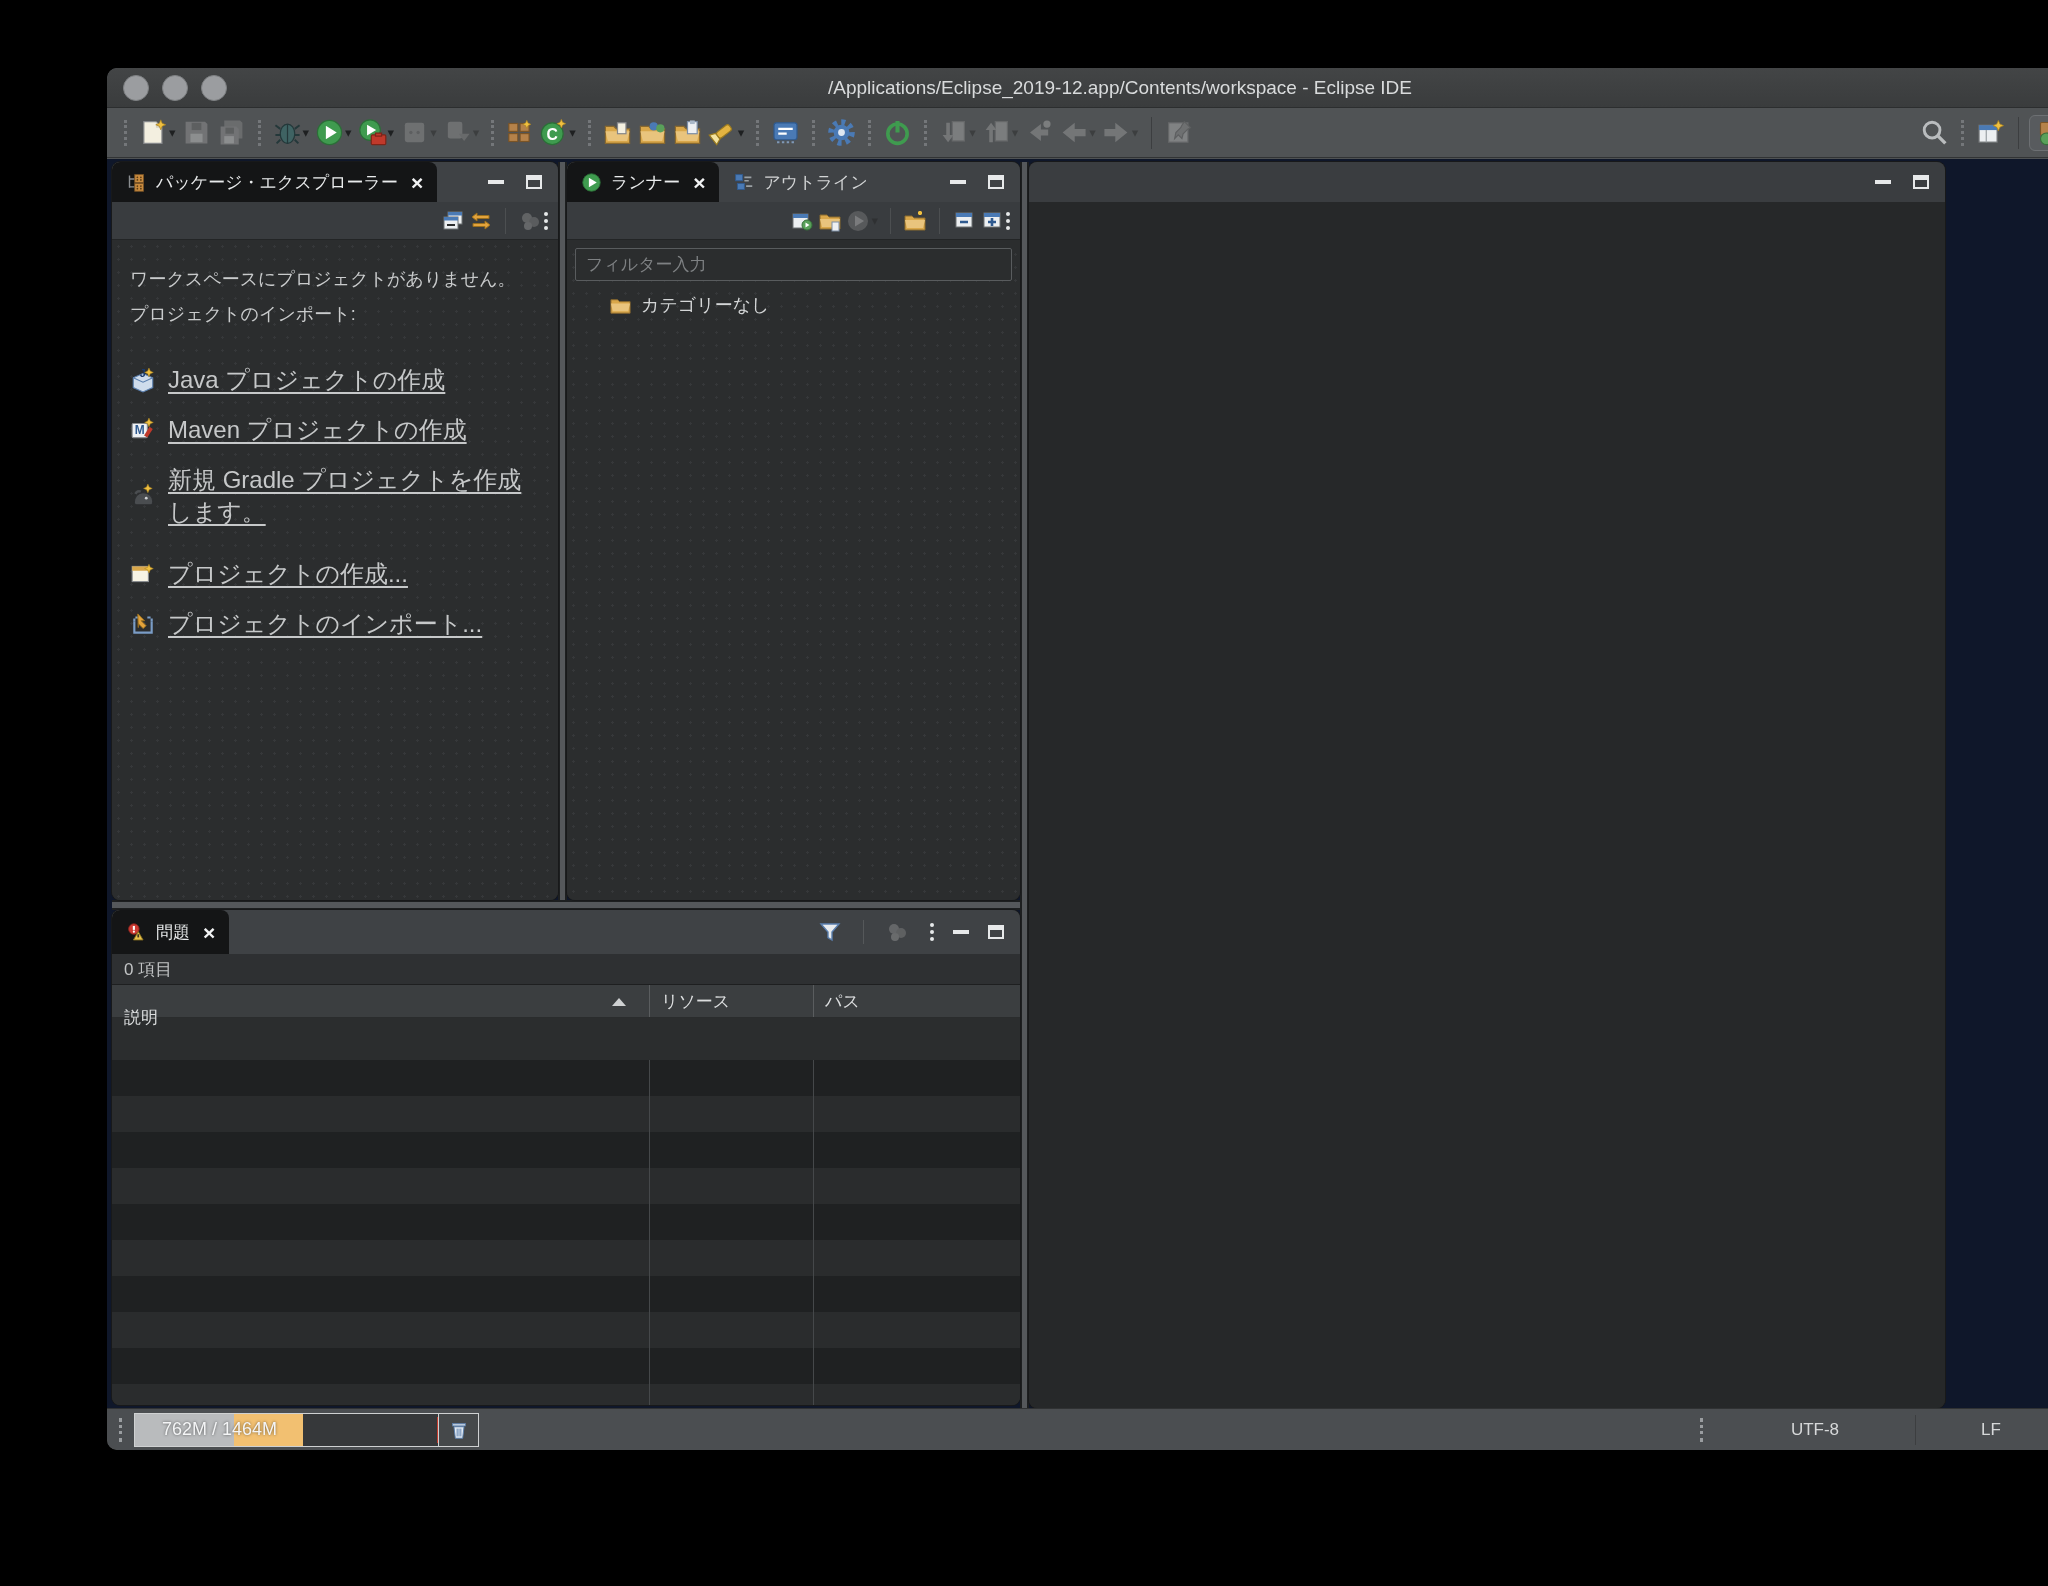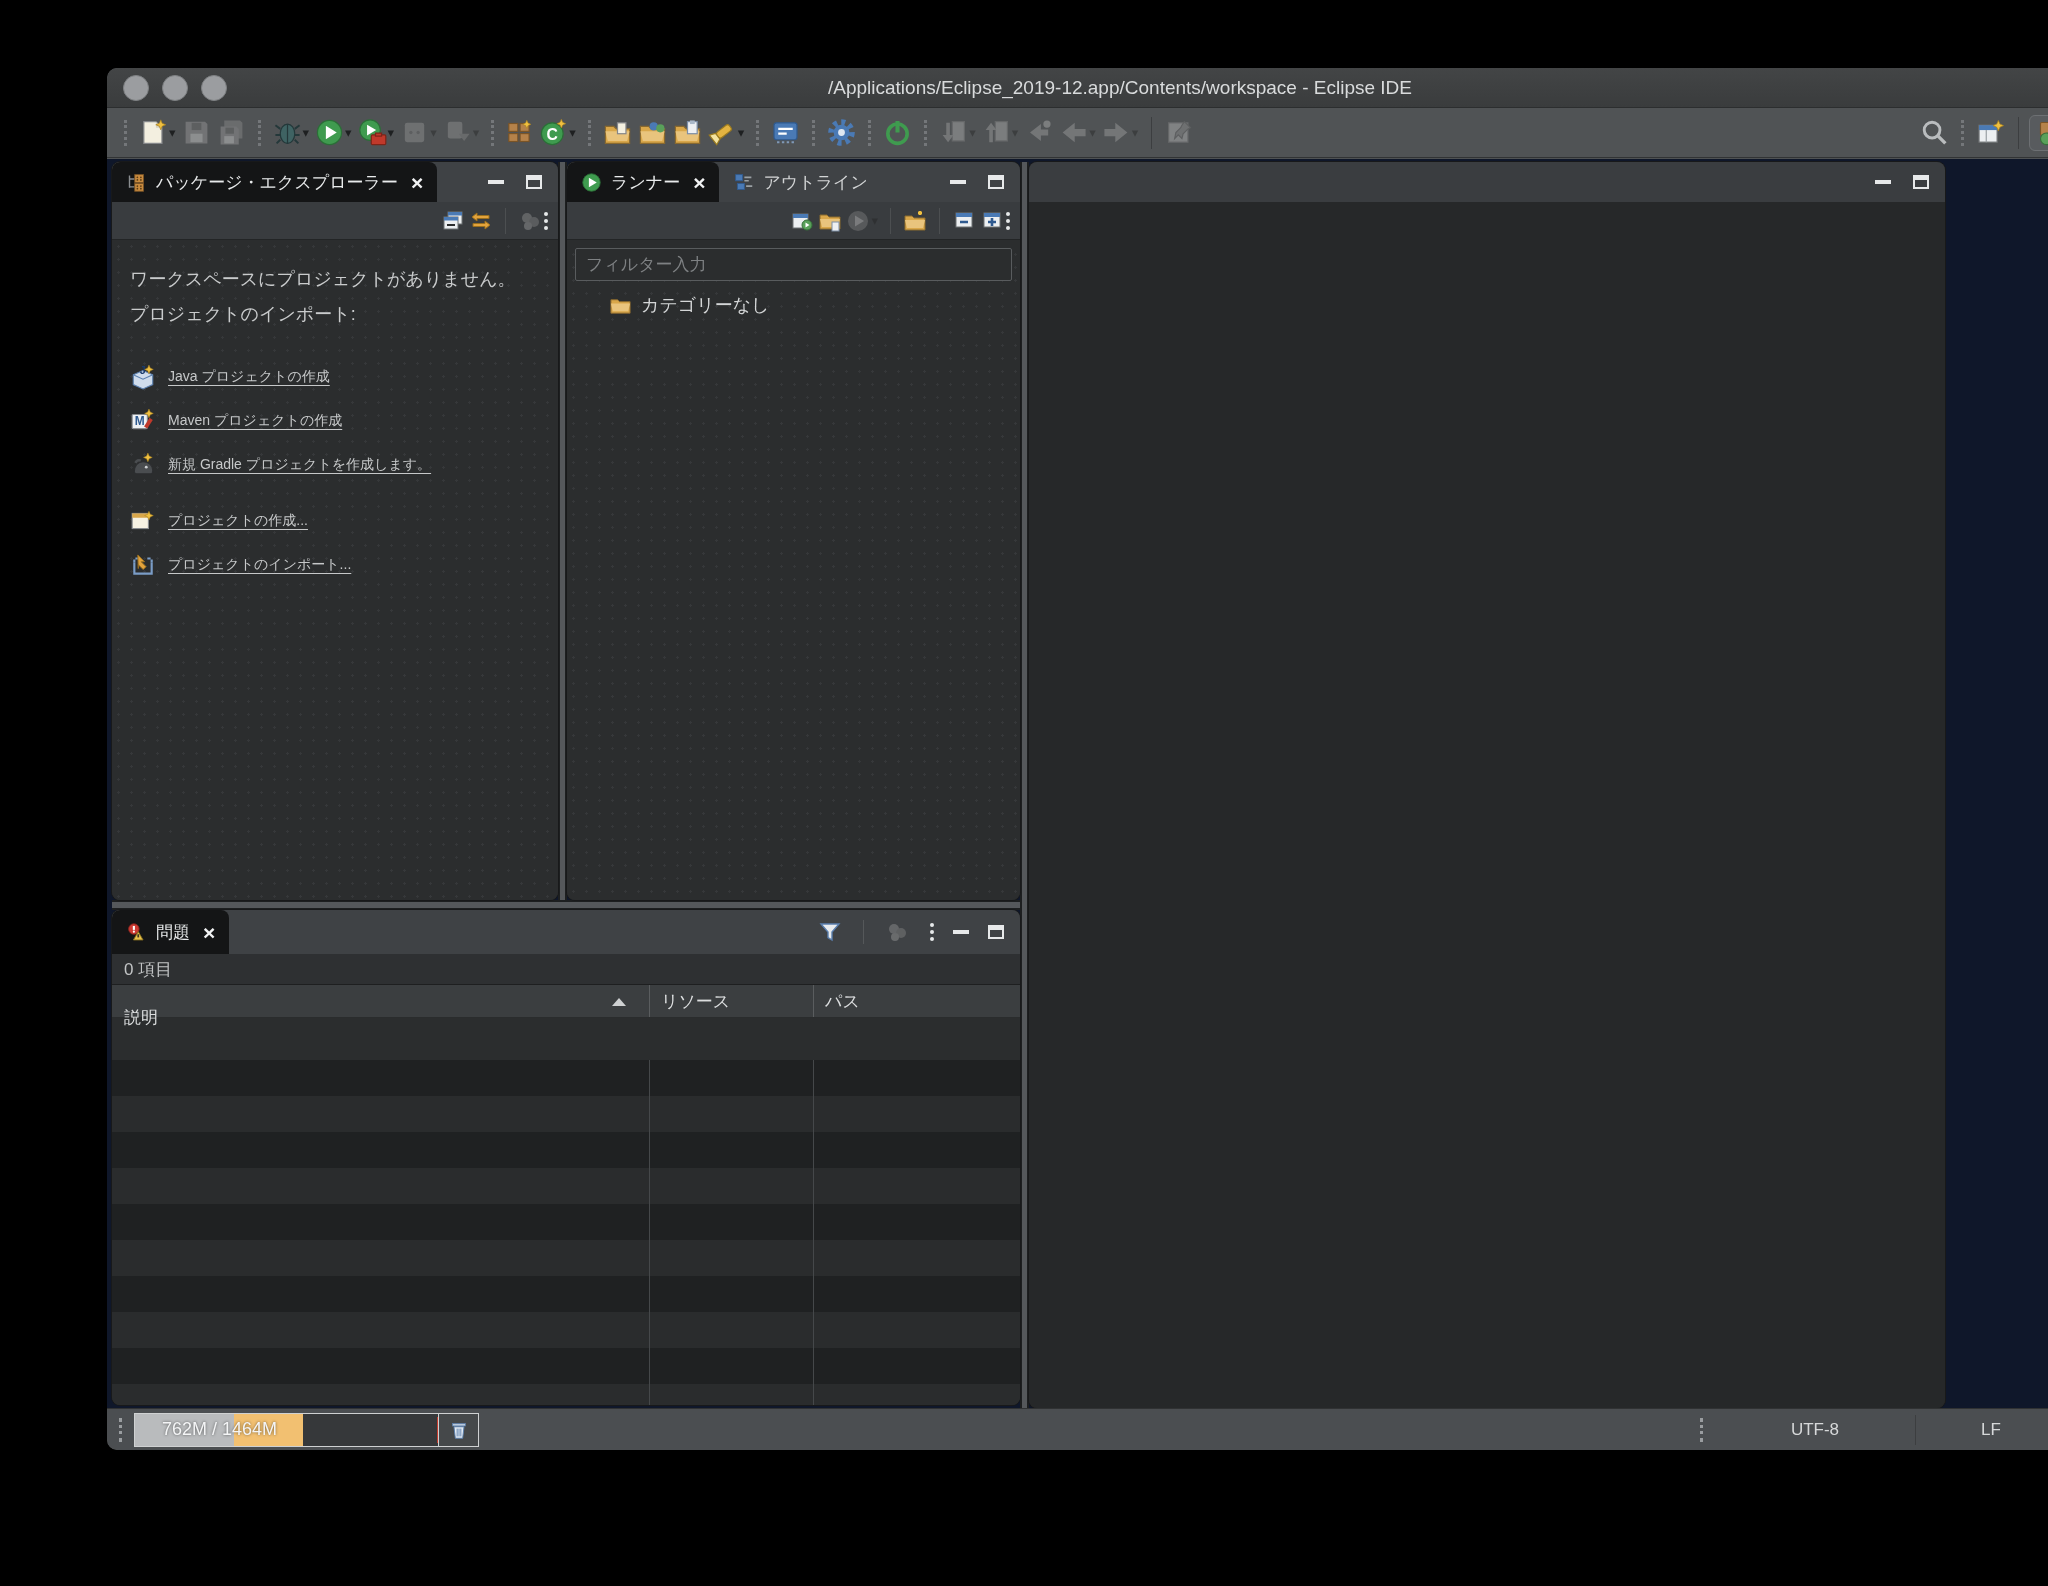--- a/index.html
+++ b/index.html
@@ -62,21 +62,21 @@
   .vbtn { display:flex; align-items:center; padding:2px; }
   .vbtn svg { width:24px; height:24px; display:block; }
 
   
   .pkg-body { padding:22px 18px; color:#c9cbcc; font-size:18px; }
   .pkg-body .msg { line-height:1.95; }
   .linklist { margin-top:32px; }
   .linkrow { display:flex; align-items:center; gap:12px; margin:18px 0; }
   .linkrow.gap { margin-top:30px; }
   .linkrow svg { width:26px; height:26px; flex:0 0 auto; }
-  .linkrow a { color:#c6c8c9; font-size:14px; text-decoration:underline; text-underline-offset:4px; }
+  .linkrow a { color:#c6c8c9; font-size:24px; text-decoration:underline; text-underline-offset:4px; }
 
   
   .filterbox { margin:8px 8px 4px 8px; height:33px; }
   .filterbox input { width:100%; height:100%; background:#2b2d2e; border:1px solid #595c5e;
     border-radius:2px; color:#c9cbcc; font-size:17px; padding:0 10px; }
   .filterbox input::placeholder { color:#7e8183; }
   .treerow { display:flex; align-items:center; gap:9px; padding:8px 0 0 42px; color:#d4d6d7; font-size:18px; }
   .treerow svg { width:23px; height:23px; }
 
   

